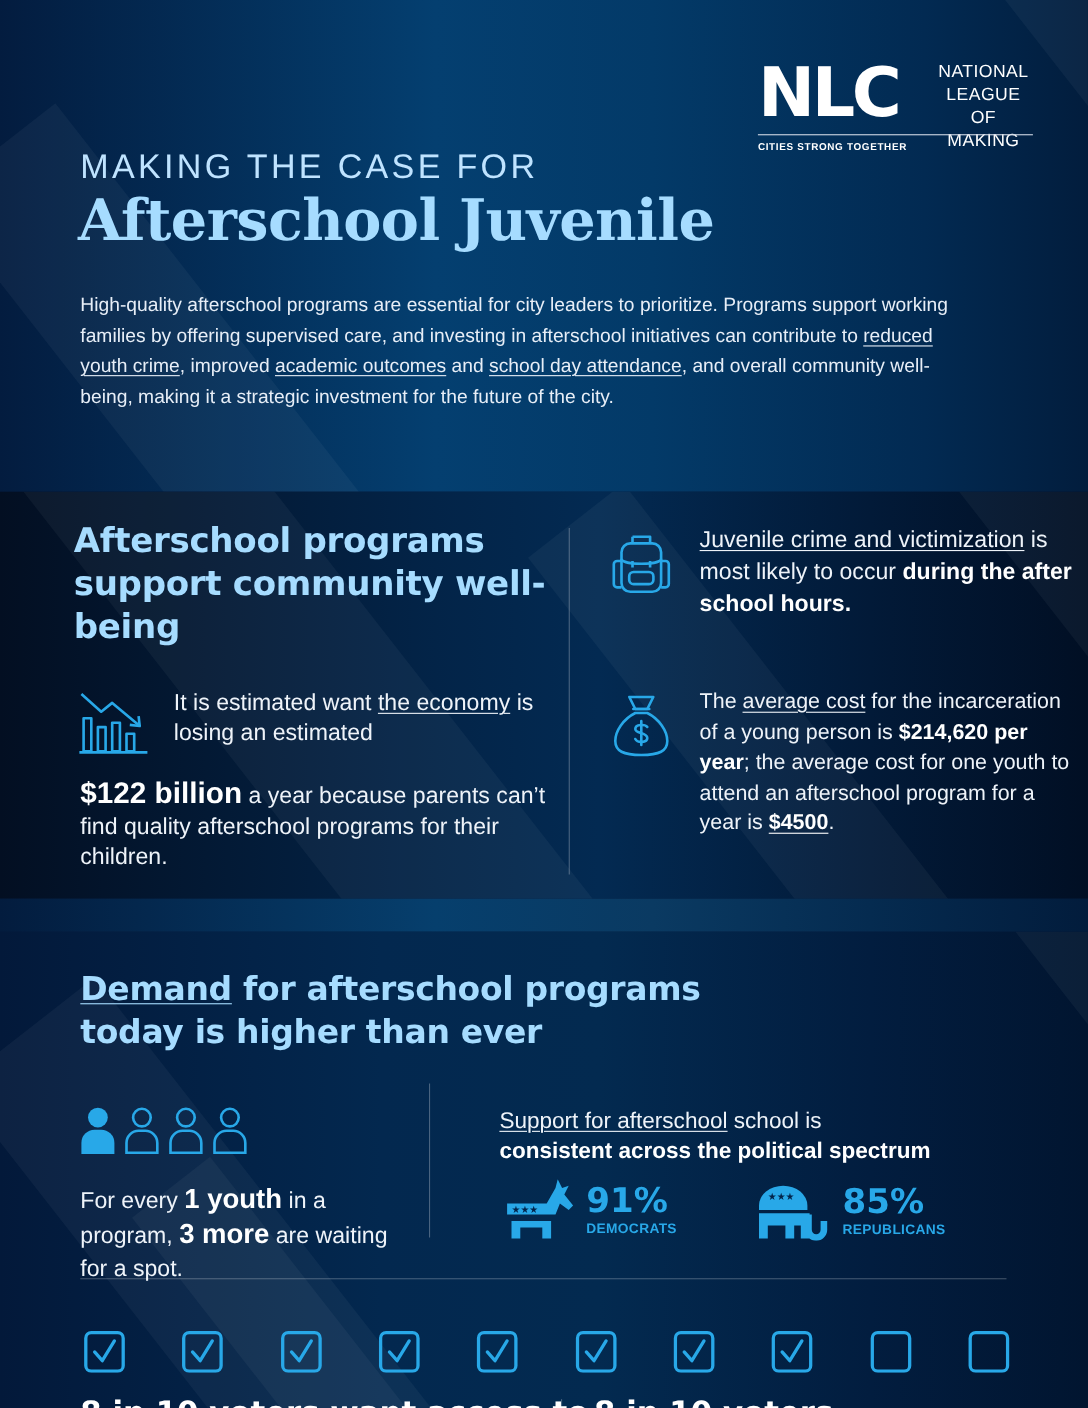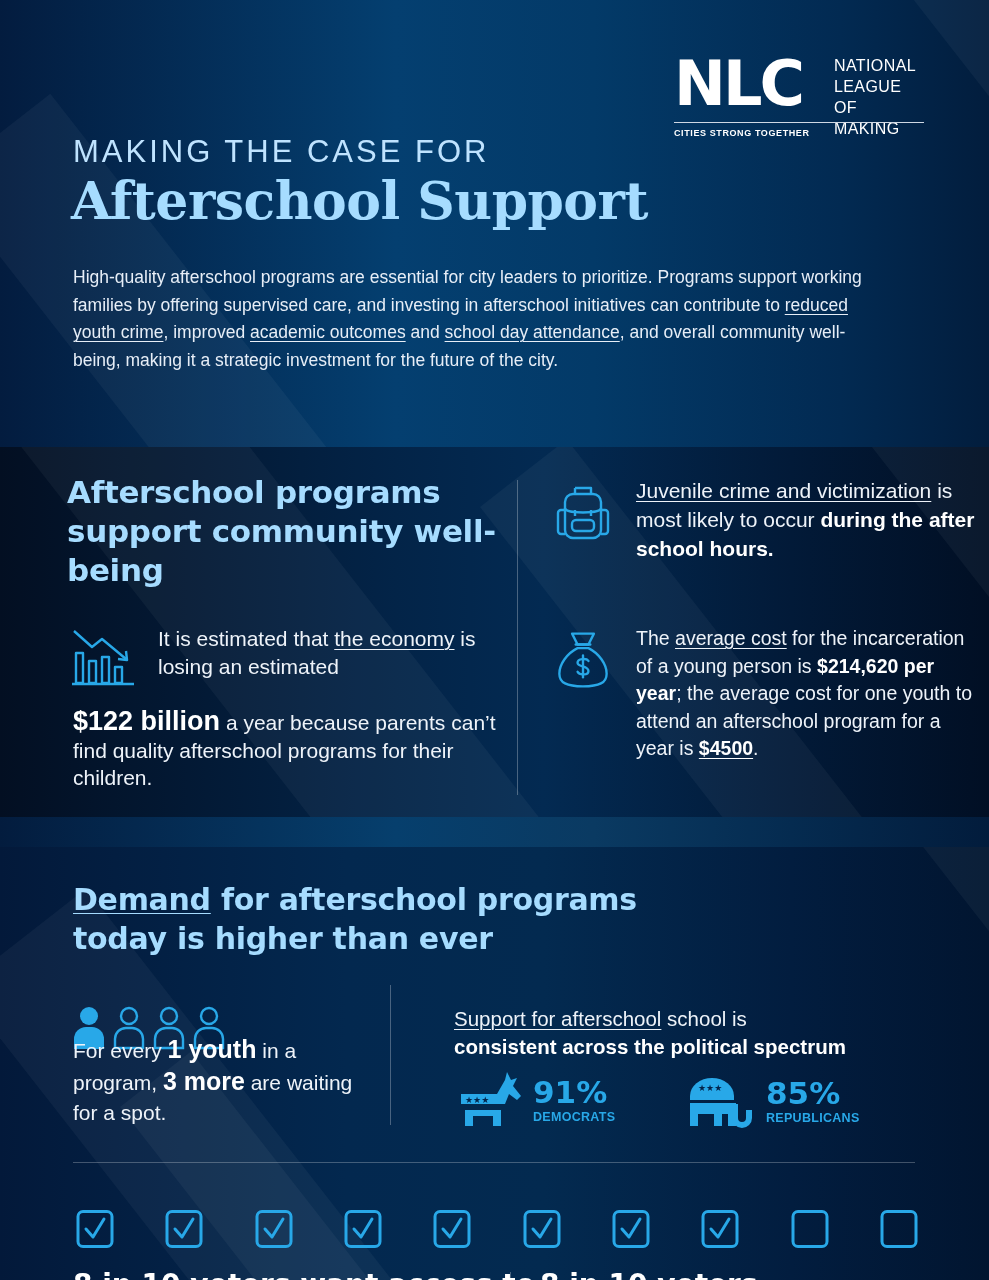--- a/index.html
+++ b/index.html
@@ -33,21 +33,21 @@
   .stripe {
     position: absolute;
     width: 140px; height: 1800px;
     background: rgba(255,255,255,0.045);
     transform: rotate(-38deg);
     transform-origin: top left;
     pointer-events: none;
   }
 
   
-  .logo { position: absolute; left: 674px; top: 52px; width: 250px; height: 90px; }
+  .logo { position: absolute; left: 689px; top: 52px; width: 250px; height: 90px; text-align: center; }
   .logo-mark {
     position: absolute; left: 0; top: 0;
     font-family: "DejaVu Sans", sans-serif; font-weight: 900;
     font-size: 62px; letter-spacing: -3px; line-height: 64px; color: #ffffff;
   }
   .logo-words {
     position: absolute; left: 160px; top: 3px;
     font-size: 16px; line-height: 21px; letter-spacing: 0.4px; color: #ffffff;
   }
   .logo-rule { position: absolute; left: 0; top: 70px; width: 250px; height: 1px; background: #cfd8e4; }
@@ -102,21 +102,21 @@
   b { font-weight: bold; color: #ffffff; }
 
   
   .s2-heading {
     position: absolute; left: 73px; top: 880px; width: 660px;
     font-family: "DejaVu Sans", sans-serif; font-weight: bold;
     font-size: 30px; line-height: 39px; color: #a6dcff; letter-spacing: -0.3px;
   }
   .people { position: absolute; left: 72px; top: 1005px; height: 46px; display: flex; gap: 6px; }
   .wait-text {
-    position: absolute; left: 73px; top: 1034px; width: 300px;
+    position: absolute; left: 73px; top: 1075px; width: 300px;
     font-size: 21px; line-height: 30px; color: #eef3f9;
   }
   .wait-text .big { font-size: 25px; }
   .support-text {
     position: absolute; left: 454px; top: 1005px; width: 480px;
     font-size: 20.5px; line-height: 28px; color: #eef3f9;
   }
   .party { position: absolute; display: flex; align-items: center; }
   .party-num {
     font-family: "DejaVu Sans", sans-serif; font-weight: bold;
@@ -159,35 +159,35 @@
     <div class="logo-words">
       <div>NATIONAL</div>
       <div>LEAGUE</div>
       <div>OF MAKING</div>
     </div>
     <div class="logo-rule"></div>
     <div class="logo-tag">CITIES STRONG TOGETHER</div>
   </div>
 
   <div class="eyebrow">MAKING THE CASE FOR</div>
-  <h1 class="hero-title">Afterschool Support</h1>
+  <h1 class="hero-title">Afterschool Juvenile</h1>
   <p class="intro"><span>High-quality afterschool programs are essential for city leaders to prioritize. Programs support working families by offering supervised care, and investing in afterschool initiatives can contribute to </span><a class="u">reduced youth crime</a><span>, improved </span><a class="u">academic outcomes</a><span> and </span><a class="u">school day attendance</a><span>, and overall community well-being, making it a strategic investment for the future of the city.</span></p>
 
   <h2 class="s1-heading">Afterschool programs support community well-being</h2>
 
   <svg class="econ-icon" viewBox="0 0 64 60" fill="none" stroke="#28a8e8" stroke-width="2.4" stroke-linejoin="round">
     <polyline points="2,4 20,20 30,12 54,32"></polyline>
     <polyline points="46,32 55,33 54,24"></polyline>
     <rect x="4" y="26" width="7" height="30"></rect>
     <rect x="17" y="34" width="7" height="22"></rect>
     <rect x="30" y="30" width="7" height="26"></rect>
     <rect x="43" y="40" width="7" height="16"></rect>
     <line x1="0" y1="57" x2="62" y2="57"></line>
   </svg>
-  <div class="econ-text-a"><span>It is estimated that </span><a class="u">the economy</a><span> is losing an estimated</span></div>
+  <div class="econ-text-a"><span>It is estimated want </span><a class="u">the economy</a><span> is losing an estimated</span></div>
   <div class="econ-text-b"><span class="big">$122 billion</span><span> a year because parents can’t find quality afterschool programs for their children.</span></div>
 
   <div class="vdivider" style="left:517px; top:480px; height:315px;"></div>
 
   <svg class="stat-icon" style="left:553px; top:482px;" viewBox="0 0 60 60" fill="none" stroke="#28a8e8" stroke-width="2.4" stroke-linejoin="round">
     <path d="M22 6 h16 v6"></path>
     <path d="M22 6 v6"></path>
     <rect x="12" y="12" width="36" height="44" rx="8"></rect>
     <path d="M12 26 c0 6 36 6 36 0"></path>
     <line x1="22" y1="28" x2="22" y2="34"></line>

